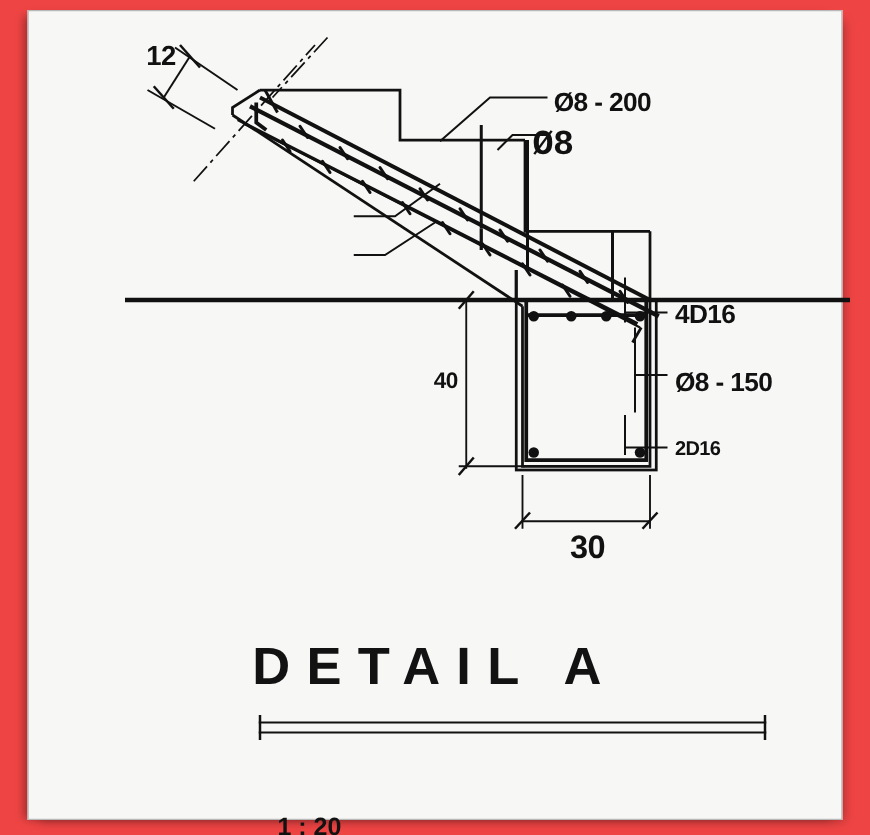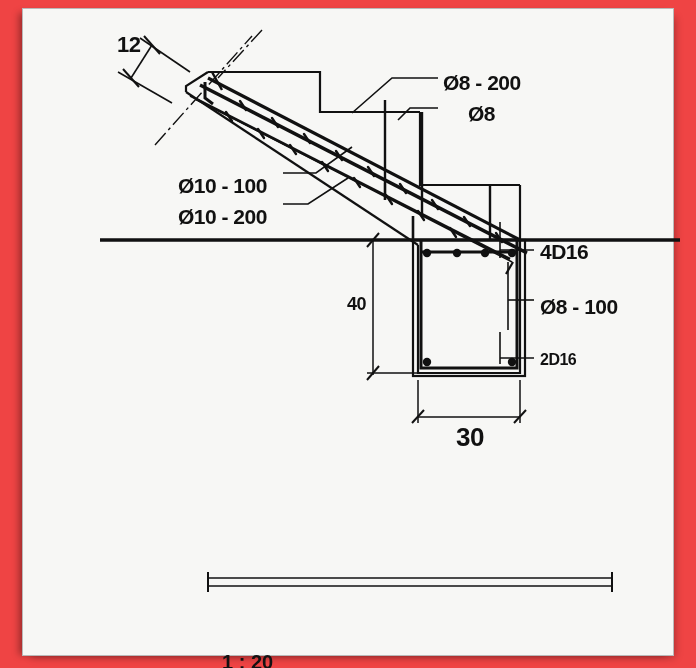--- a/index.html
+++ b/index.html
@@ -235,31 +235,30 @@
       <line x1="207" y1="586" x2="613" y2="586" stroke-width="1.7"></line>
       <line x1="208" y1="572" x2="208" y2="592" stroke-width="2.0"></line>
       <line x1="612" y1="572" x2="612" y2="592" stroke-width="2.0"></line>
     </g>
   </svg>
 
   <div class="dwg-text" style="left:117px; top:34px; font-size:22px;">12</div>
 
   <div class="dwg-text" style="left:443px; top:72px; font-size:21px;text-align:center;">Ø8 - 200</div>
 
-  <div class="dwg-text" style="left:468px; top:103px; font-size:21px;">Ø8</div>
-
-  <div class="dwg-text" style="left:178px; top:175px; font-size:21px;">Ø10 - 100</div>
-
-  <div class="dwg-text" style="left:178px; top:206px; font-size:21px;">Ø10 - 200</div>
+  <div class="dwg-text" style="left:426px; top:103px; font-size:28px;font-family:Liberation Mono, monospace;">Ø8</div>
+
+
 
   <div class="dwg-text" style="left:540px; top:241px; font-size:21px;">4D16</div>
 
-  <div class="dwg-text" style="left:540px; top:296px; font-size:21px;">Ø8 - 100</div>
+  <div class="dwg-text" style="left:540px; top:296px; font-size:21px;">Ø8 - 150</div>
 
   <div class="dwg-text" style="left:540px; top:352px; font-size:16px;">2D16</div>
 
   <div class="dwg-text" style="left:347px; top:295px; font-size:18px;">40</div>
 
   <div class="dwg-text" style="left:456px; top:424px; font-size:26px;">30</div>
 
+  <div id="title-detail">DETAIL  A</div>
 
   <div id="scale-label">1 : 20</div>
 </div>
 
 </body></html>

